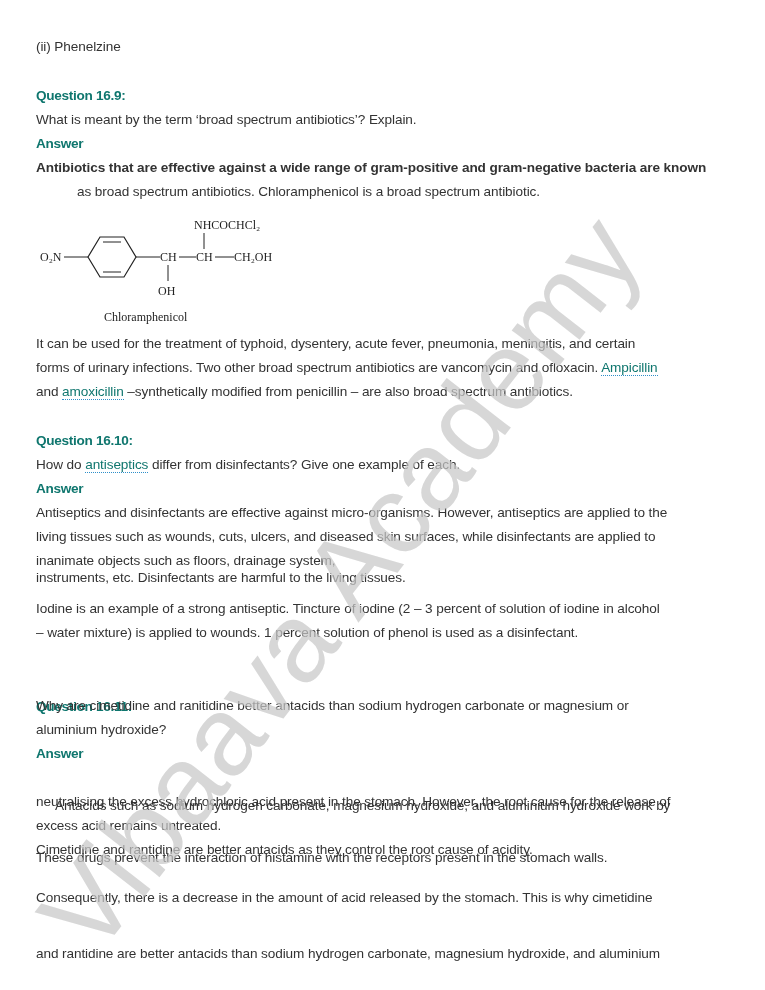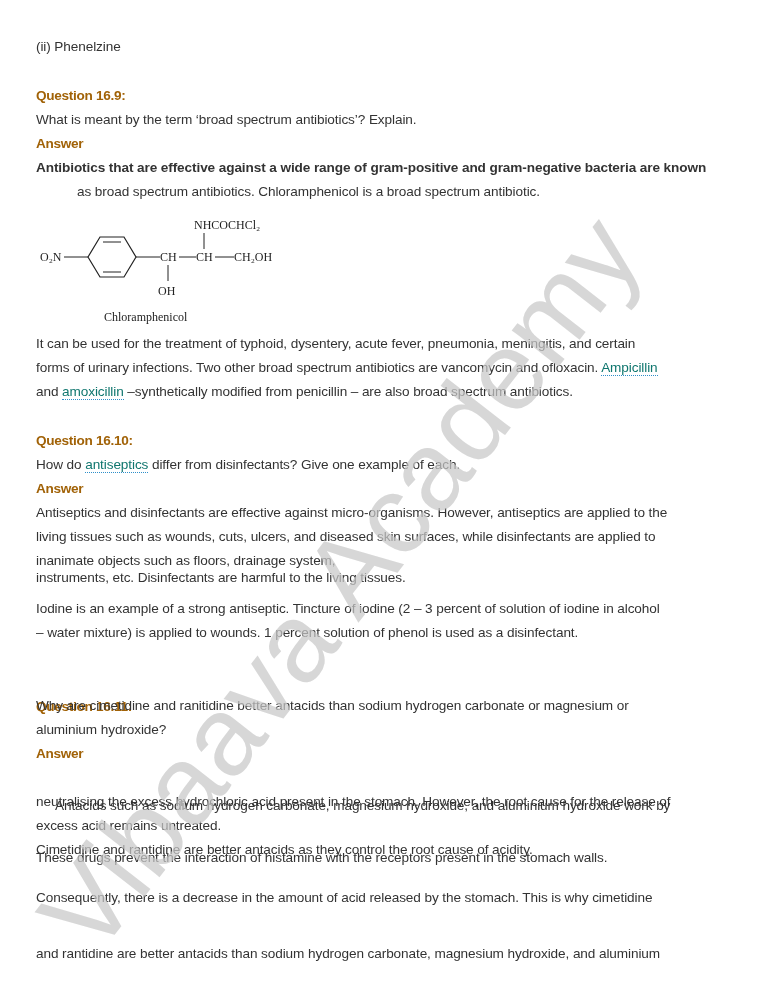--- a/index.html
+++ b/index.html
@@ -24,21 +24,21 @@
     }
     .line {
       position: absolute;
       left: 0;
       white-space: nowrap;
       line-height: 20px;
       letter-spacing: -0.1px;
     }
     .heading {
       font-weight: bold;
-      color: #a16207;
+      color: #0f766e;
       letter-spacing: -0.3px;
     }
     .link {
       color: #0f766e;
       border-bottom: 1px dotted #2e8fc9;
       cursor: pointer;
     }
     .figure {
       position: absolute;
       left: 0;

